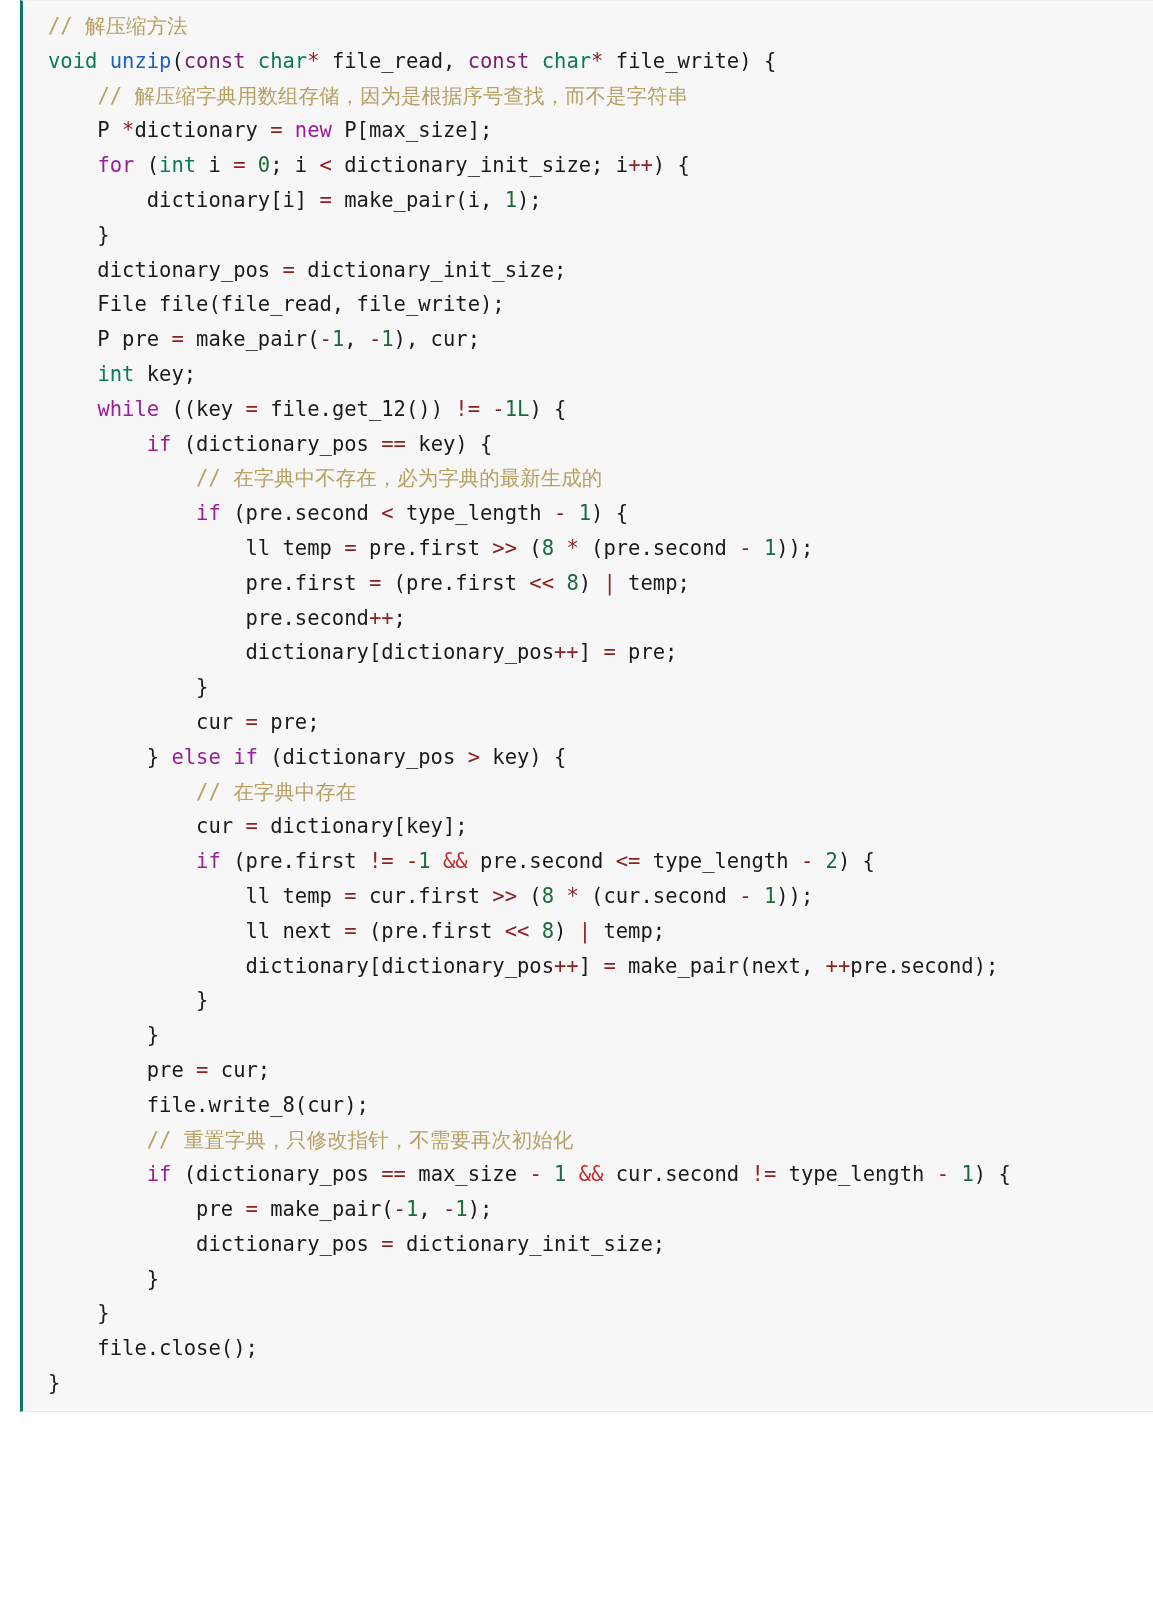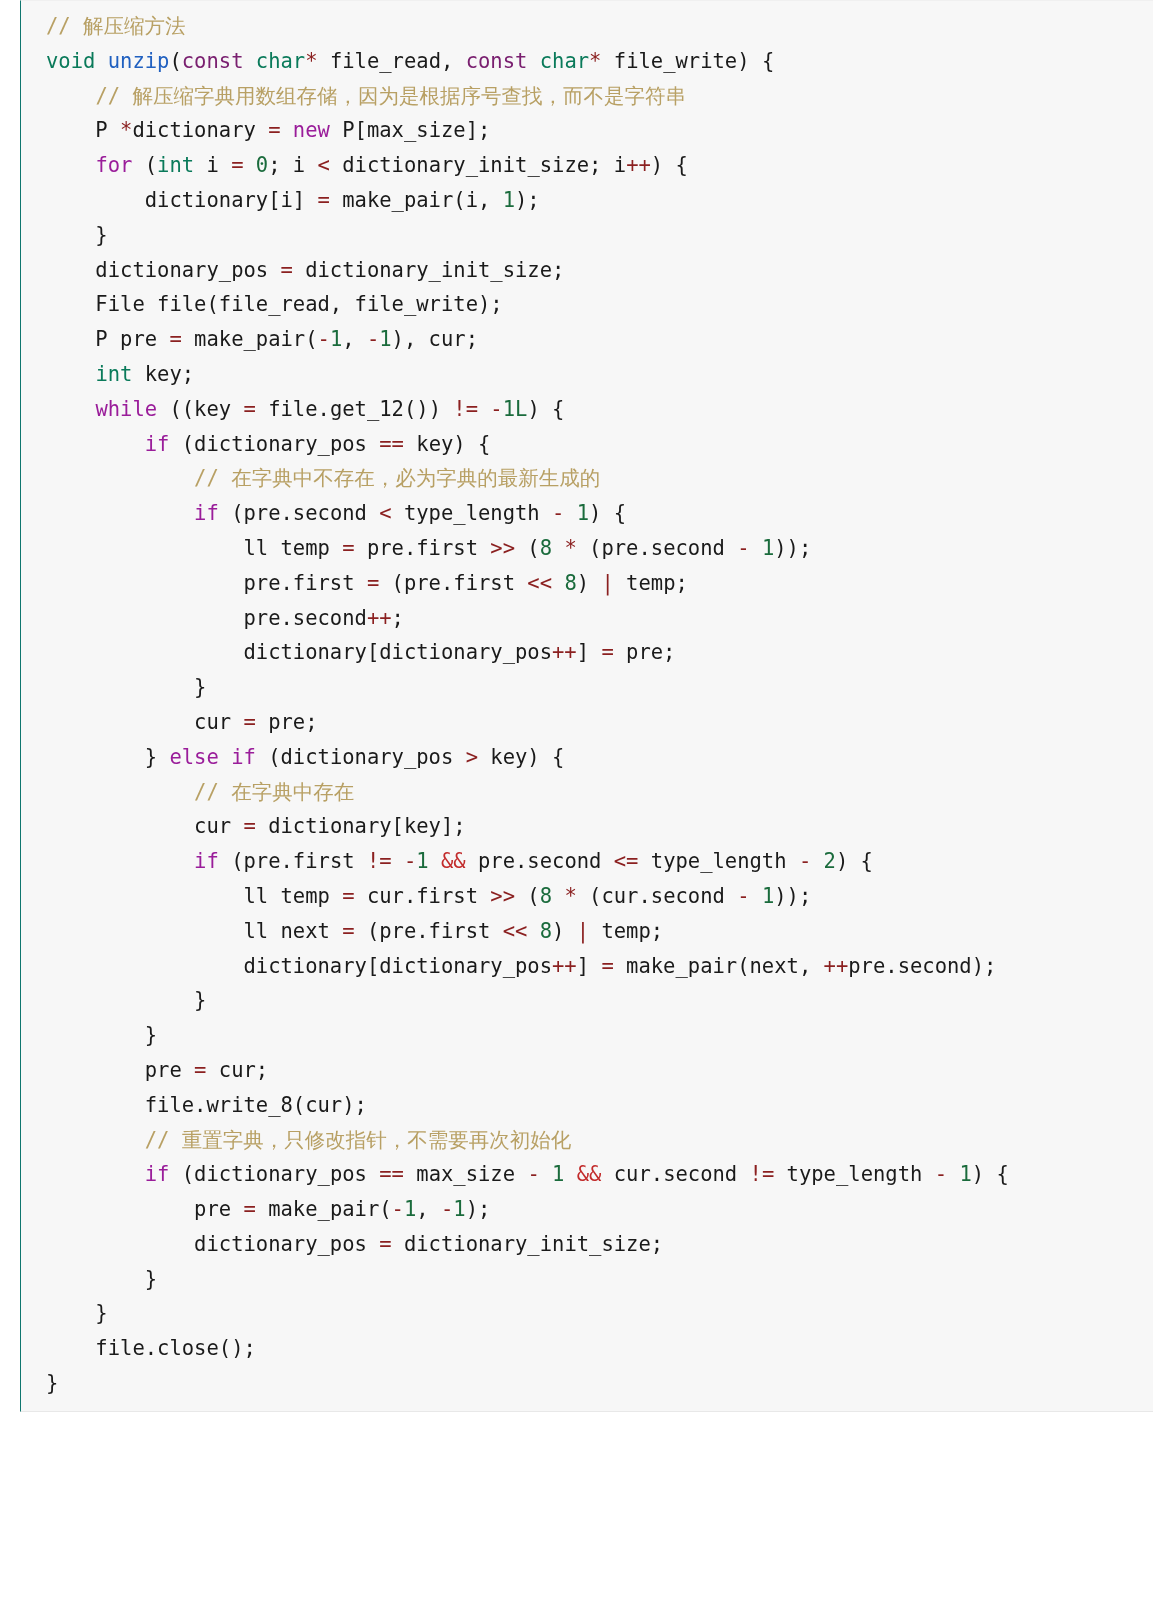--- a/index.html
+++ b/index.html
@@ -9,21 +9,21 @@
   }
   body {
     width: 1153px;
     min-height: 1615px;
     font-family: "DejaVu Sans Mono", "Liberation Mono", monospace;
   }
   #codeblock {
     margin: 0 0 0 20px;
     padding: 8px 0 10px 0;
     background: #f7f7f7;
-    border-left: 1px solid #0f766e;
+    border-left: 3px solid #0f766e;
     border-top: 1px solid #f0f0f0;
     border-bottom: 1px solid #e8e8e8;
     width: 1133px;
     box-sizing: border-box;
     overflow: hidden;
   }
   pre.code {
     margin: 0;
     padding: 0;
     font-family: "DejaVu Sans Mono", "Liberation Mono", monospace;

